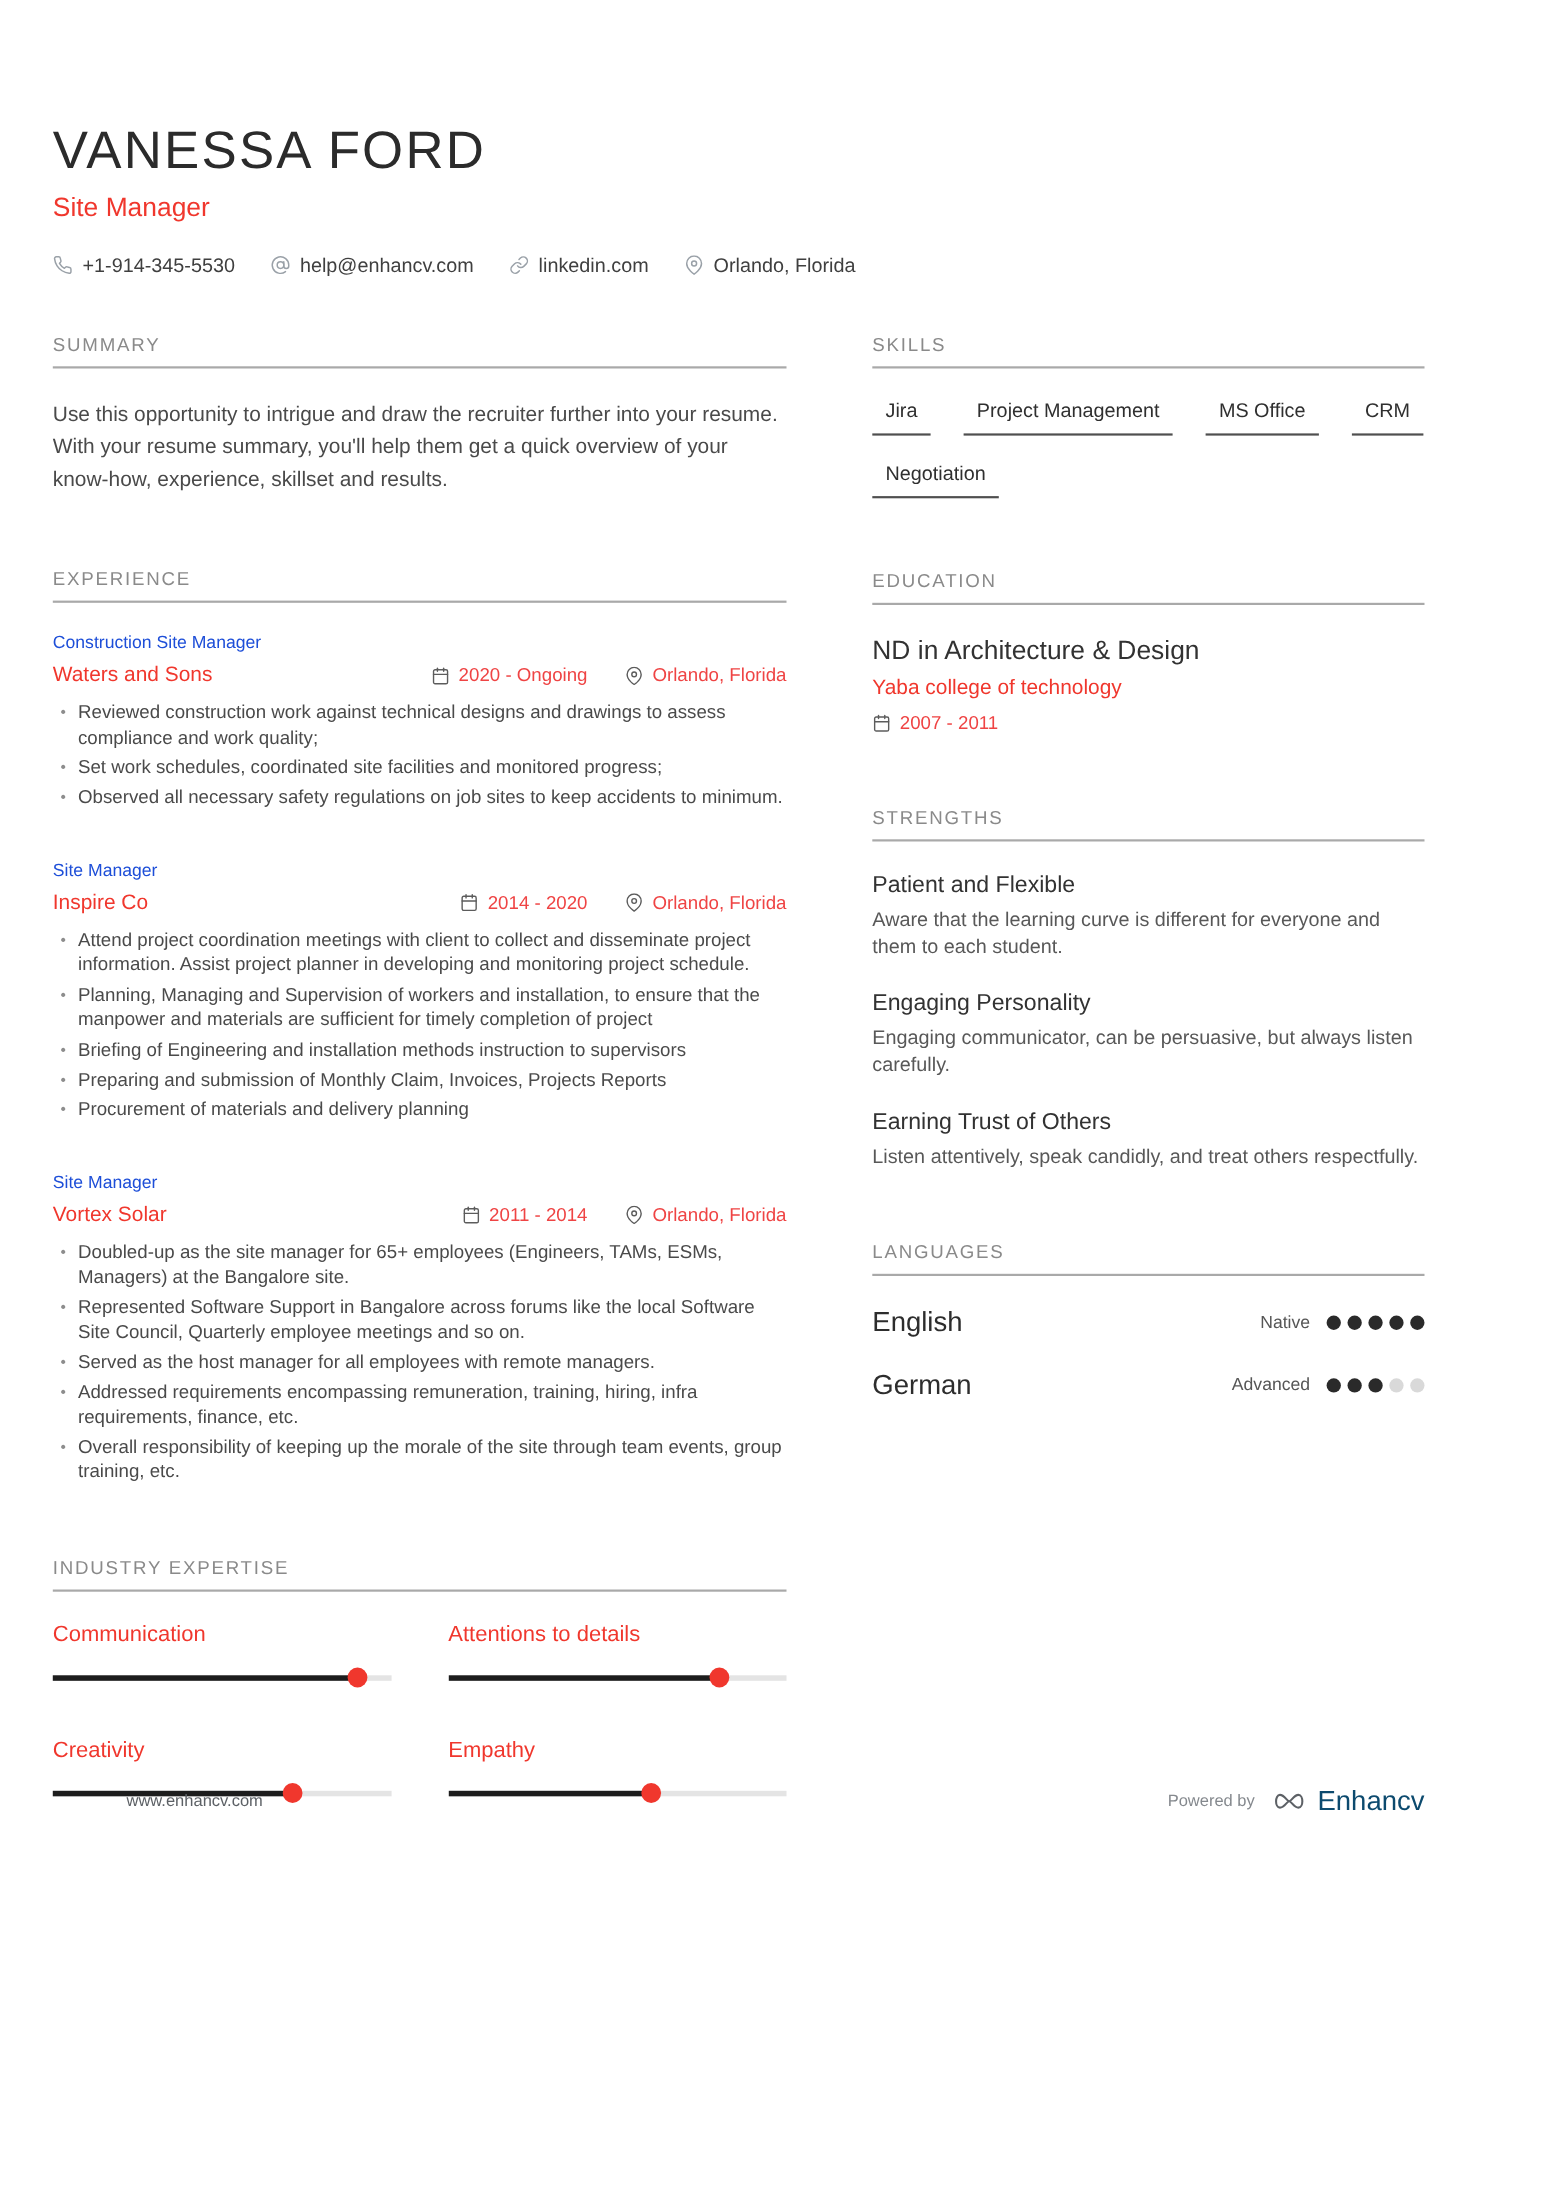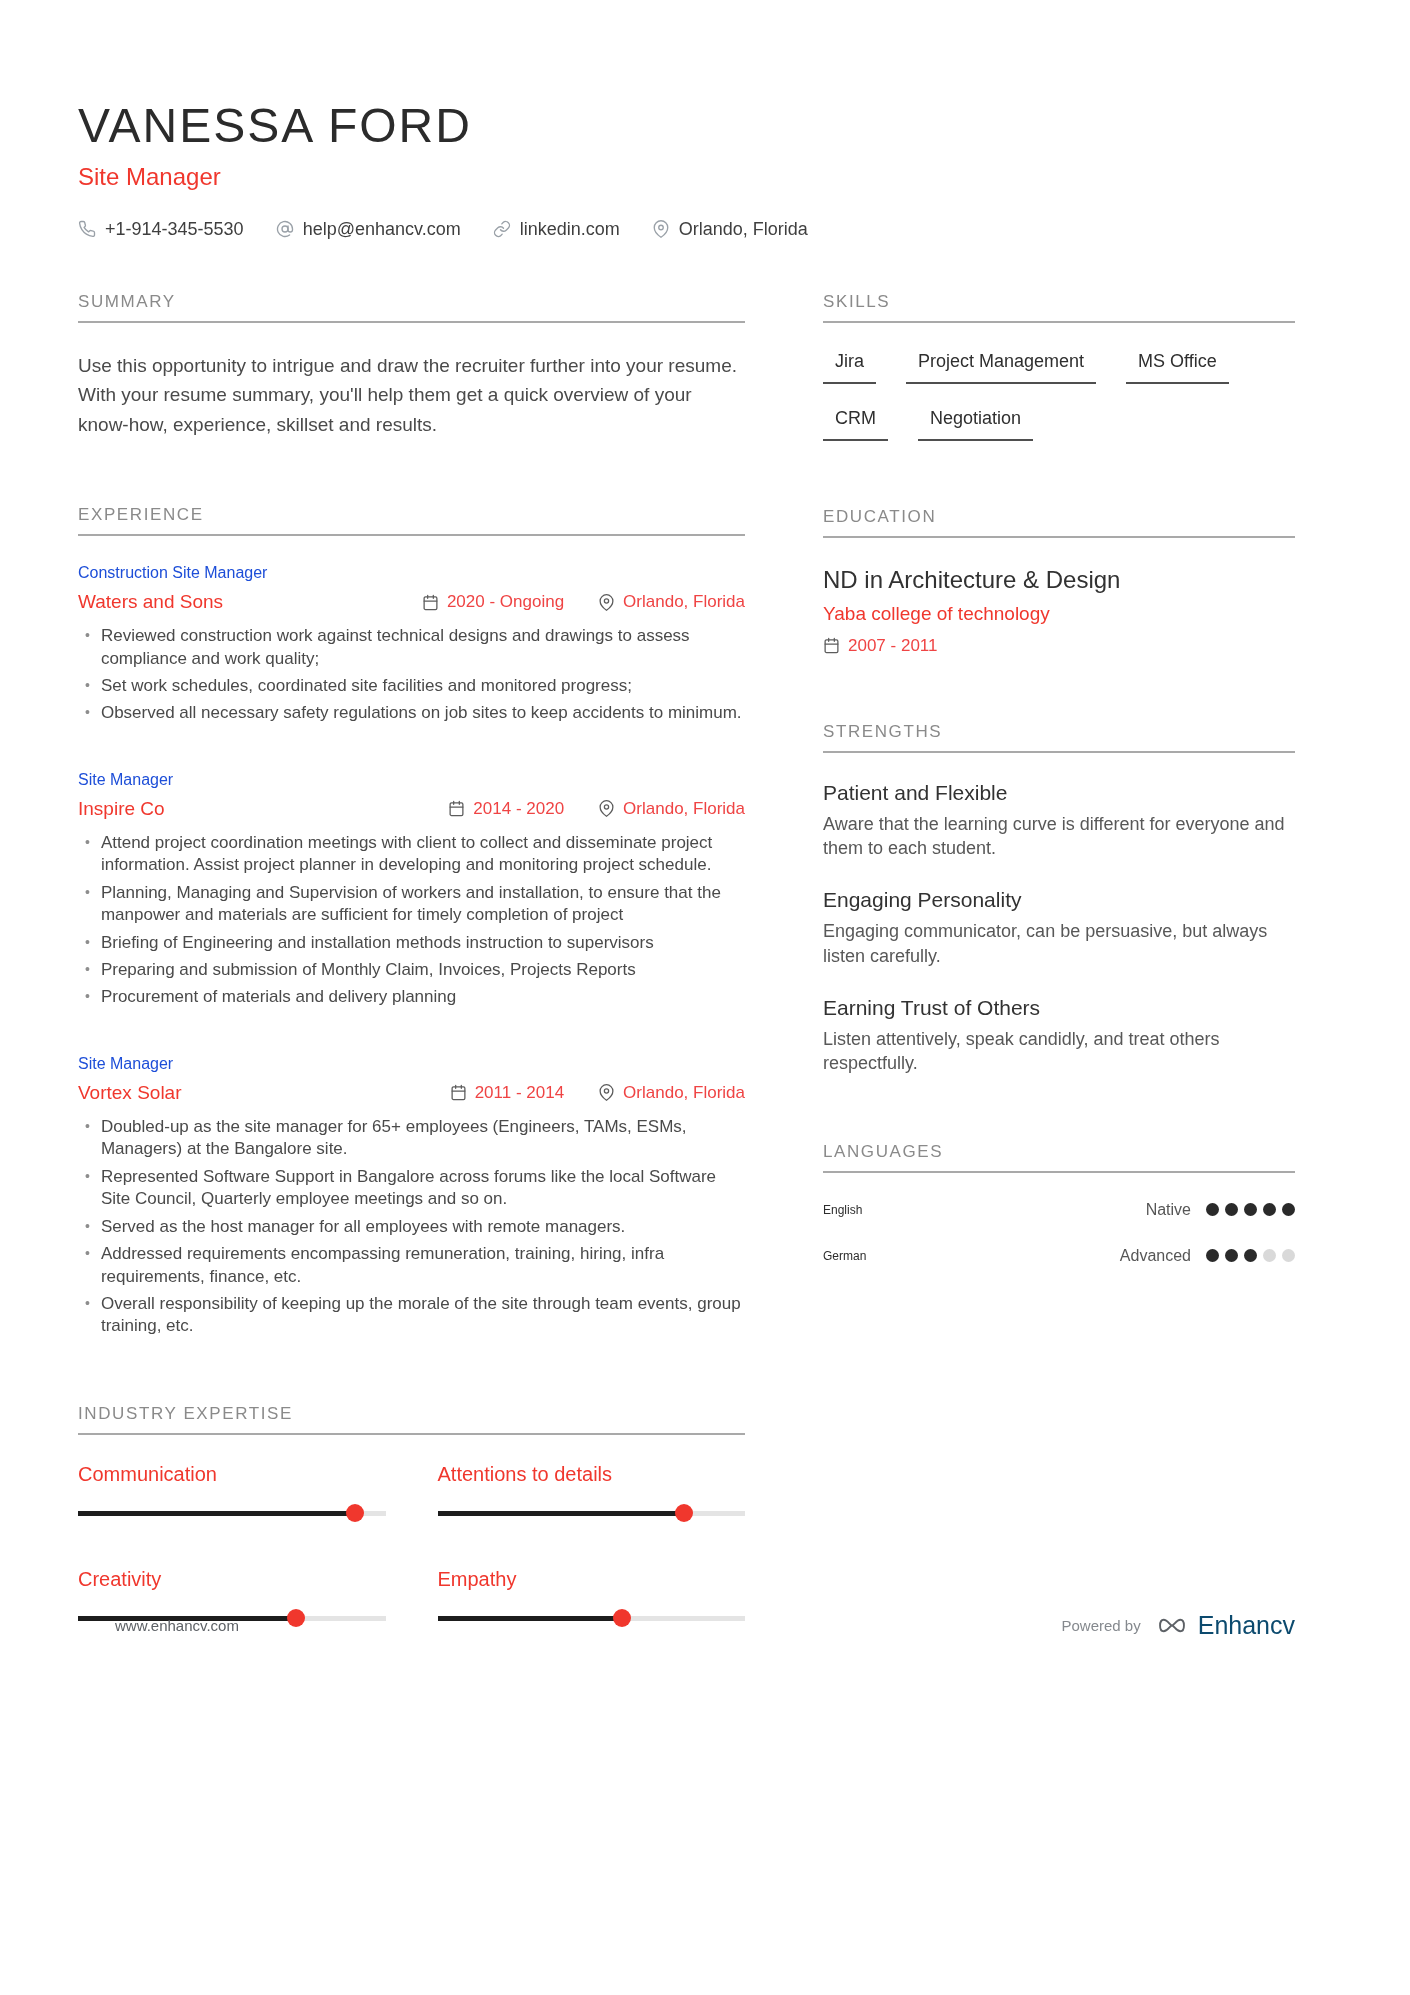--- a/index.html
+++ b/index.html
@@ -6,23 +6,23 @@
   html,body { background:#ffffff; }
   body {
     font-family:"Liberation Sans","DejaVu Sans",sans-serif;
     color:#3d3d3d;
     -webkit-font-smoothing:antialiased;
   }
   .page {
     position:relative;
     width:1410px;
     height:1710px;
-    margin:0 auto;
+    margin:12px auto;
     background:#ffffff;
-    padding:100px 115px 0 78px;
+    padding:100px 115px 0 48px;
     overflow:hidden;
   }
   
   .name {
     font-size:48px;
     font-weight:normal;
     letter-spacing:2px;
     color:#2b2b2b;
     line-height:1.1;
   }
@@ -117,21 +117,21 @@
   .edu-dates { margin-top:11px; }
 
   
   .strength { margin-bottom:28px; }
   .strength:last-child { margin-bottom:0; }
   .strength-title { font-size:21px; font-weight:normal; color:#323232; }
   .strength-text { font-size:18px; line-height:1.35; color:#585858; margin-top:7px; }
 
   
   .lang-row { display:flex; align-items:center; margin-bottom:28px; }
-  .lang-name { font-size:12px; color:#2d2d2d; flex:1; }
+  .lang-name { font-size:25px; color:#2d2d2d; flex:1; }
   .lang-level { font-size:16px; color:#565656; margin-right:15px; }
   .dots { display:flex; gap:6px; }
   .dot { width:13px; height:13px; border-radius:50%; background:#d9d9d9; }
   .dot.filled { background:#2a2a2a; }
 
   
   .footer {
     position:absolute;
     left:115px; right:115px; bottom:70px;
     display:flex;

